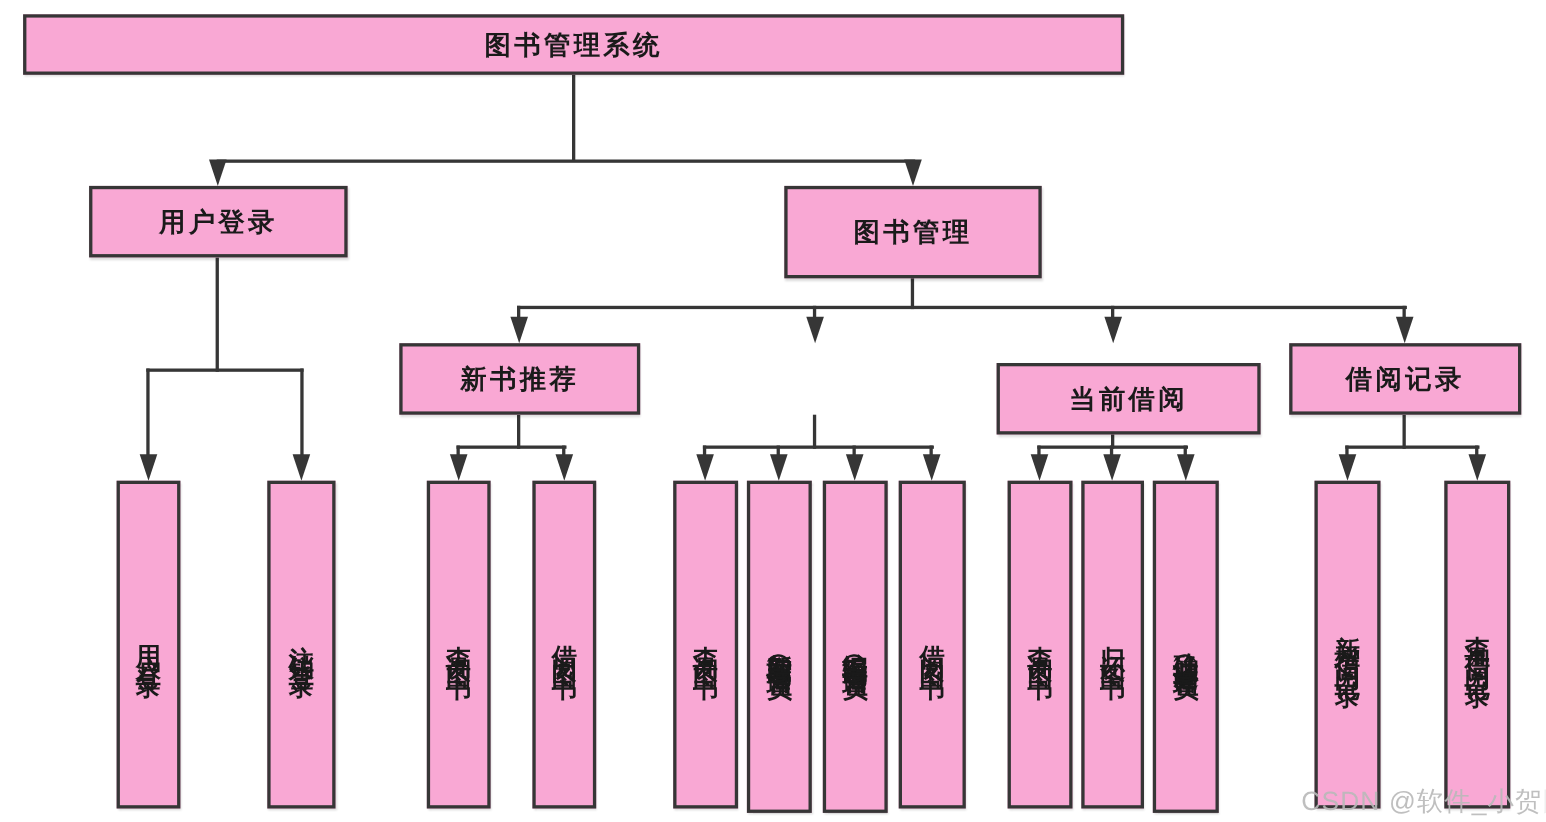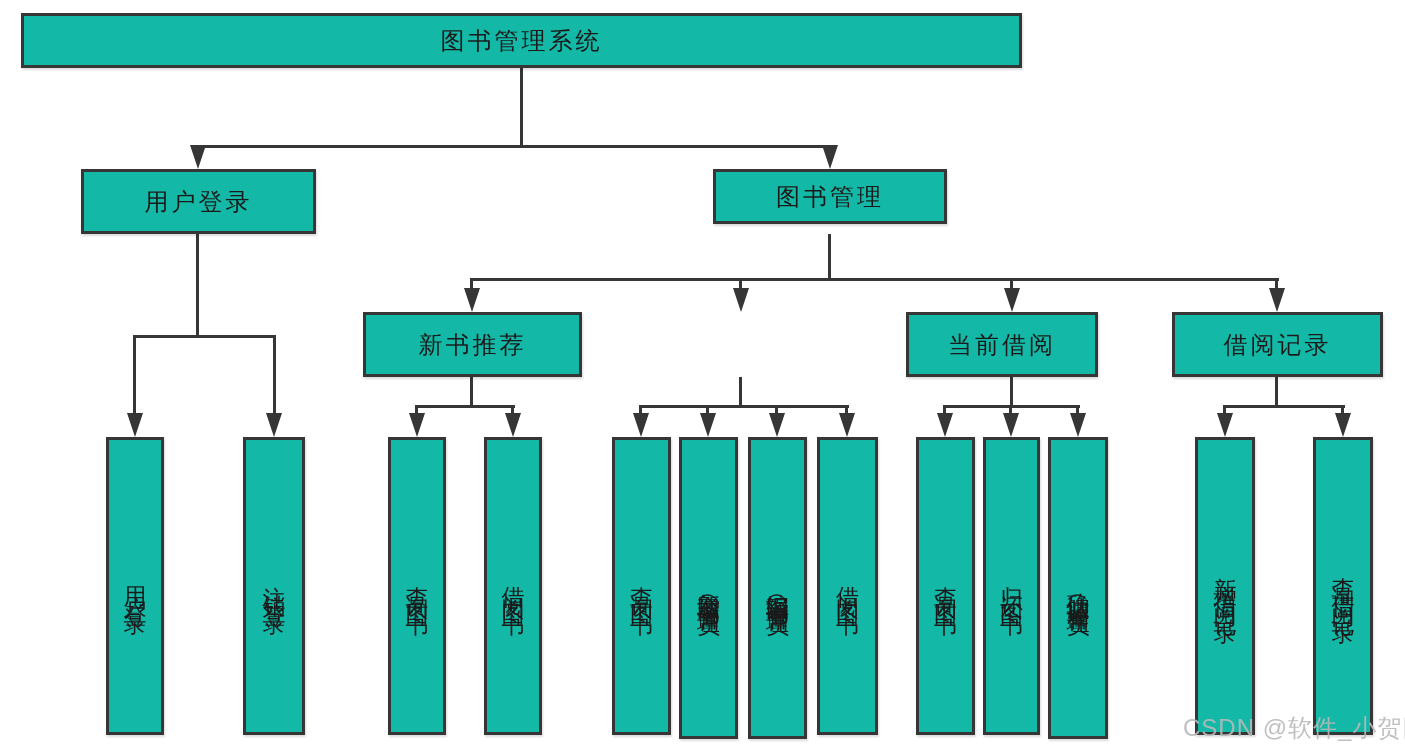--- a/index.html
+++ b/index.html
@@ -8,25 +8,26 @@
     width:1405px;height:747px;
     background:#fff;
     overflow:hidden;
     font-family:"Liberation Sans","DejaVu Sans",sans-serif;
     color:#1a1a1a;
   }
   
   .node{
     position:absolute;
     box-sizing:border-box;
-    background:#14b8a6;
+    background:#f9a8d4;
     border:3px solid #363636;
     display:flex;align-items:center;justify-content:center;
     box-shadow:1px 2px 2px rgba(0,0,0,.14);
     z-index:2;
+    font-weight:bold;
   }
   .node > span{
     font-size:24px;
     letter-spacing:3px;
     white-space:nowrap;
     color:#1a1a1a;
   }
   .leaf > span{
     writing-mode:vertical-rl;
     text-orientation:mixed;
@@ -68,21 +69,21 @@
   </div>
 
   <div class="vl" style="left:520px;top:66px;height:81px"></div>
   <div class="hl" style="left:197px;top:145px;width:635px"></div>
   <div class="arr" style="left:190px;top:145px"></div>
   <div class="arr" style="left:822px;top:145px"></div>
 
   <div class="node" style="left:81px;top:169px;width:235px;height:65px">
     <span>用户登录</span>
   </div>
-  <div class="node" style="left:713px;top:169px;width:234px;height:55px">
+  <div class="node" style="left:713px;top:169px;width:234px;height:84px">
     <span>图书管理</span>
   </div>
 
   <div class="vl" style="left:196px;top:234px;height:104px"></div>
   <div class="hl" style="left:133px;top:335px;width:143px"></div>
   <div class="vl" style="left:133px;top:335px;height:80px"></div>
   <div class="vl" style="left:273px;top:335px;height:80px"></div>
   <div class="arr" style="left:127px;top:413px"></div>
   <div class="arr" style="left:266px;top:413px"></div>
 
@@ -93,21 +94,21 @@
   <div class="vl" style="left:1010px;top:278px;height:14px"></div>
   <div class="vl" style="left:1275px;top:278px;height:14px"></div>
   <div class="arr" style="left:464px;top:288px"></div>
   <div class="arr" style="left:733px;top:288px"></div>
   <div class="arr" style="left:1004px;top:288px"></div>
   <div class="arr" style="left:1269px;top:288px"></div>
 
   <div class="node" style="left:363px;top:312px;width:219px;height:65px">
     <span>新书推荐</span>
   </div>
-  <div class="node" style="left:906px;top:312px;width:192px;height:65px">
+  <div class="node" style="left:906px;top:330px;width:240px;height:65px">
     <span>当前借阅</span>
   </div>
   <div class="node" style="left:1172px;top:312px;width:211px;height:65px">
     <span>借阅记录</span>
   </div>
 
   <div class="vl" style="left:470px;top:377px;height:31px"></div>
   <div class="hl" style="left:415px;top:405px;width:100px"></div>
   <div class="vl" style="left:415px;top:405px;height:12px"></div>
   <div class="vl" style="left:511px;top:405px;height:12px"></div>

